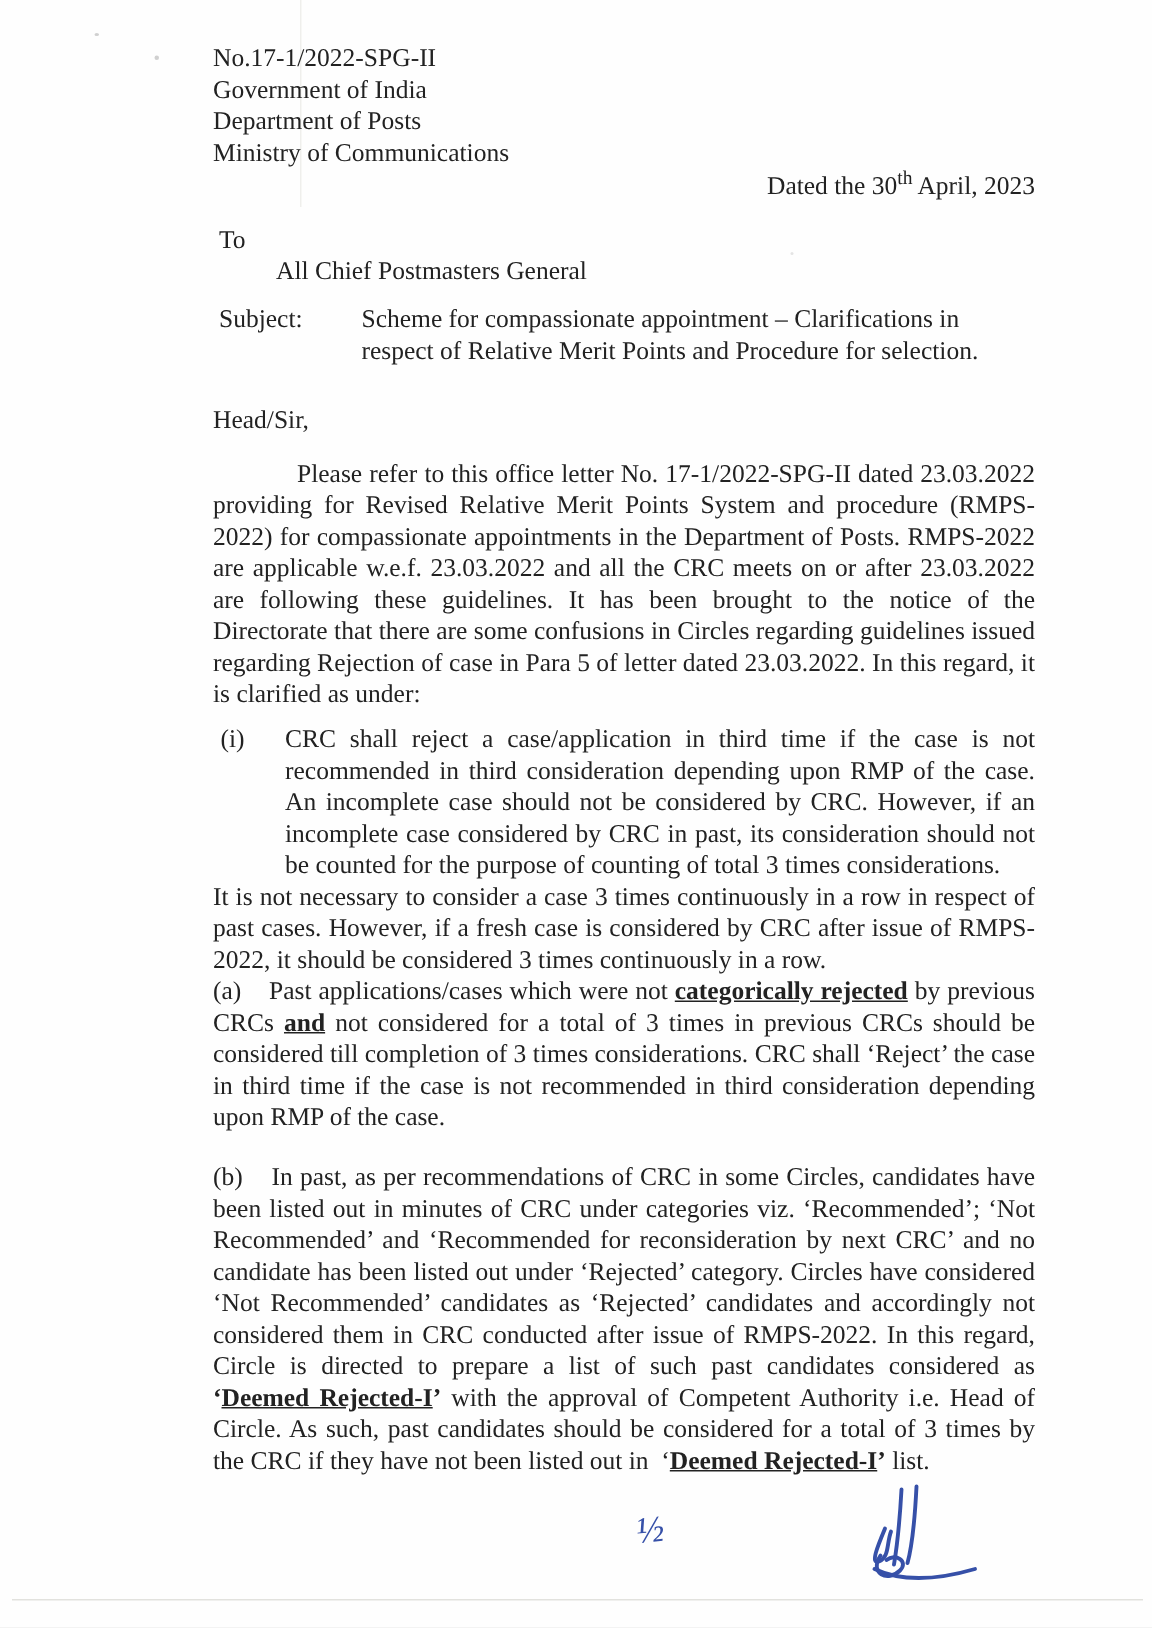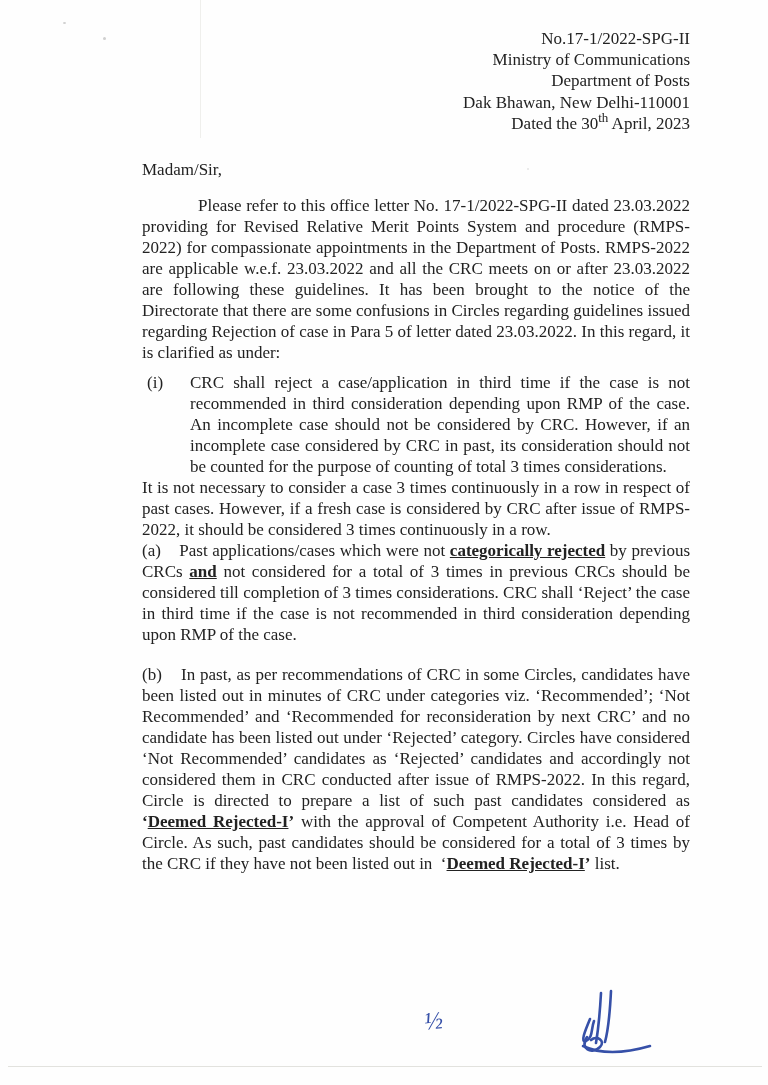--- a/index.html
+++ b/index.html
@@ -8,21 +8,21 @@
     width:768px;height:1085px;
     background:#fefefe;
     font-family:"Liberation Serif","DejaVu Serif",serif;
     color:#222;
     font-size:17px;
     line-height:21px;
     overflow:hidden;
     margin:0 auto;
   }
   .content{position:absolute;left:142px;top:28px;width:548px;}
-  .hdr-center{text-align:right;}
+  .hdr-center{text-align:left;}
   .hdr-right{text-align:right;margin-top:1px;}
   sup{font-size:13px;line-height:0;}
   .to-block{margin-top:15px;}
   .to-label{padding-left:4px;}
   .addressee{margin-left:42px;}
   .subject-row{display:flex;margin-top:11px;}
   .subject-label{width:99px;flex:0 0 99px;padding-left:4px;box-sizing:border-box;}
   .subject-text{flex:1;}
   .salutation{margin-top:25px;}
   .para{margin:0;text-align:justify;}
@@ -55,32 +55,40 @@
 
   <div class="vline-artifact"></div>
   <div class="speck s1"></div>
   <div class="speck s2"></div>
   <div class="speck s3"></div>
 
   <div class="content">
 
     <div class="hdr-center">
       <div>No.17-1/2022-SPG-II</div>
+      <div>Government of India</div>
+      <div>Department of Posts</div>
       <div>Ministry of Communications</div>
-      <div>Department of Posts</div>
     </div>
 
     <div class="hdr-right">
-      <div>Dak Bhawan, New Delhi-110001</div>
       <div><span>Dated the 30</span><sup>th</sup><span> April, 2023</span></div>
     </div>
 
+    <div class="to-block">
+      <div class="to-label">To</div>
+      <div class="addressee">All Chief Postmasters General</div>
+    </div>
 
+    <div class="subject-row">
+      <div class="subject-label">Subject:</div>
+      <div class="subject-text">Scheme for compassionate appointment – Clarifications in respect of Relative Merit Points and Procedure for selection.</div>
+    </div>
 
-    <div class="salutation">Madam/Sir,</div>
+    <div class="salutation">Head/Sir,</div>
 
     <p class="para opening">Please refer to this office letter No. 17-1/2022-SPG-II dated 23.03.2022 providing for Revised Relative Merit Points System and procedure (RMPS-2022) for compassionate appointments in the Department of Posts. RMPS-2022 are applicable w.e.f. 23.03.2022 and all the CRC meets on or after 23.03.2022 are following these guidelines. It has been brought to the notice of the Directorate that there are some confusions in Circles regarding guidelines issued regarding Rejection of case in Para 5 of letter dated 23.03.2022.  In this regard, it is clarified as under:</p>
 
     <div class="clauses">
       <div class="clause">
         <div class="clause-marker">(i)</div>
         <div class="clause-text"><span>CRC shall reject a case/application in third time if the case is not recommended in third consideration depending upon RMP of the case. An incomplete case should not be considered by CRC.  However, if an incomplete case considered by CRC in past, its consideration should not be counted for the purpose of counting of total 3 times considerations.</span></div>
       </div>
       <div class="clause">
         <div class="clause-text"><span>It is not necessary to consider a case 3 times continuously in a row in respect of past cases.  However, if a fresh case is considered by CRC after issue of RMPS-2022, it should be considered 3 times continuously in a row.</span></div>

